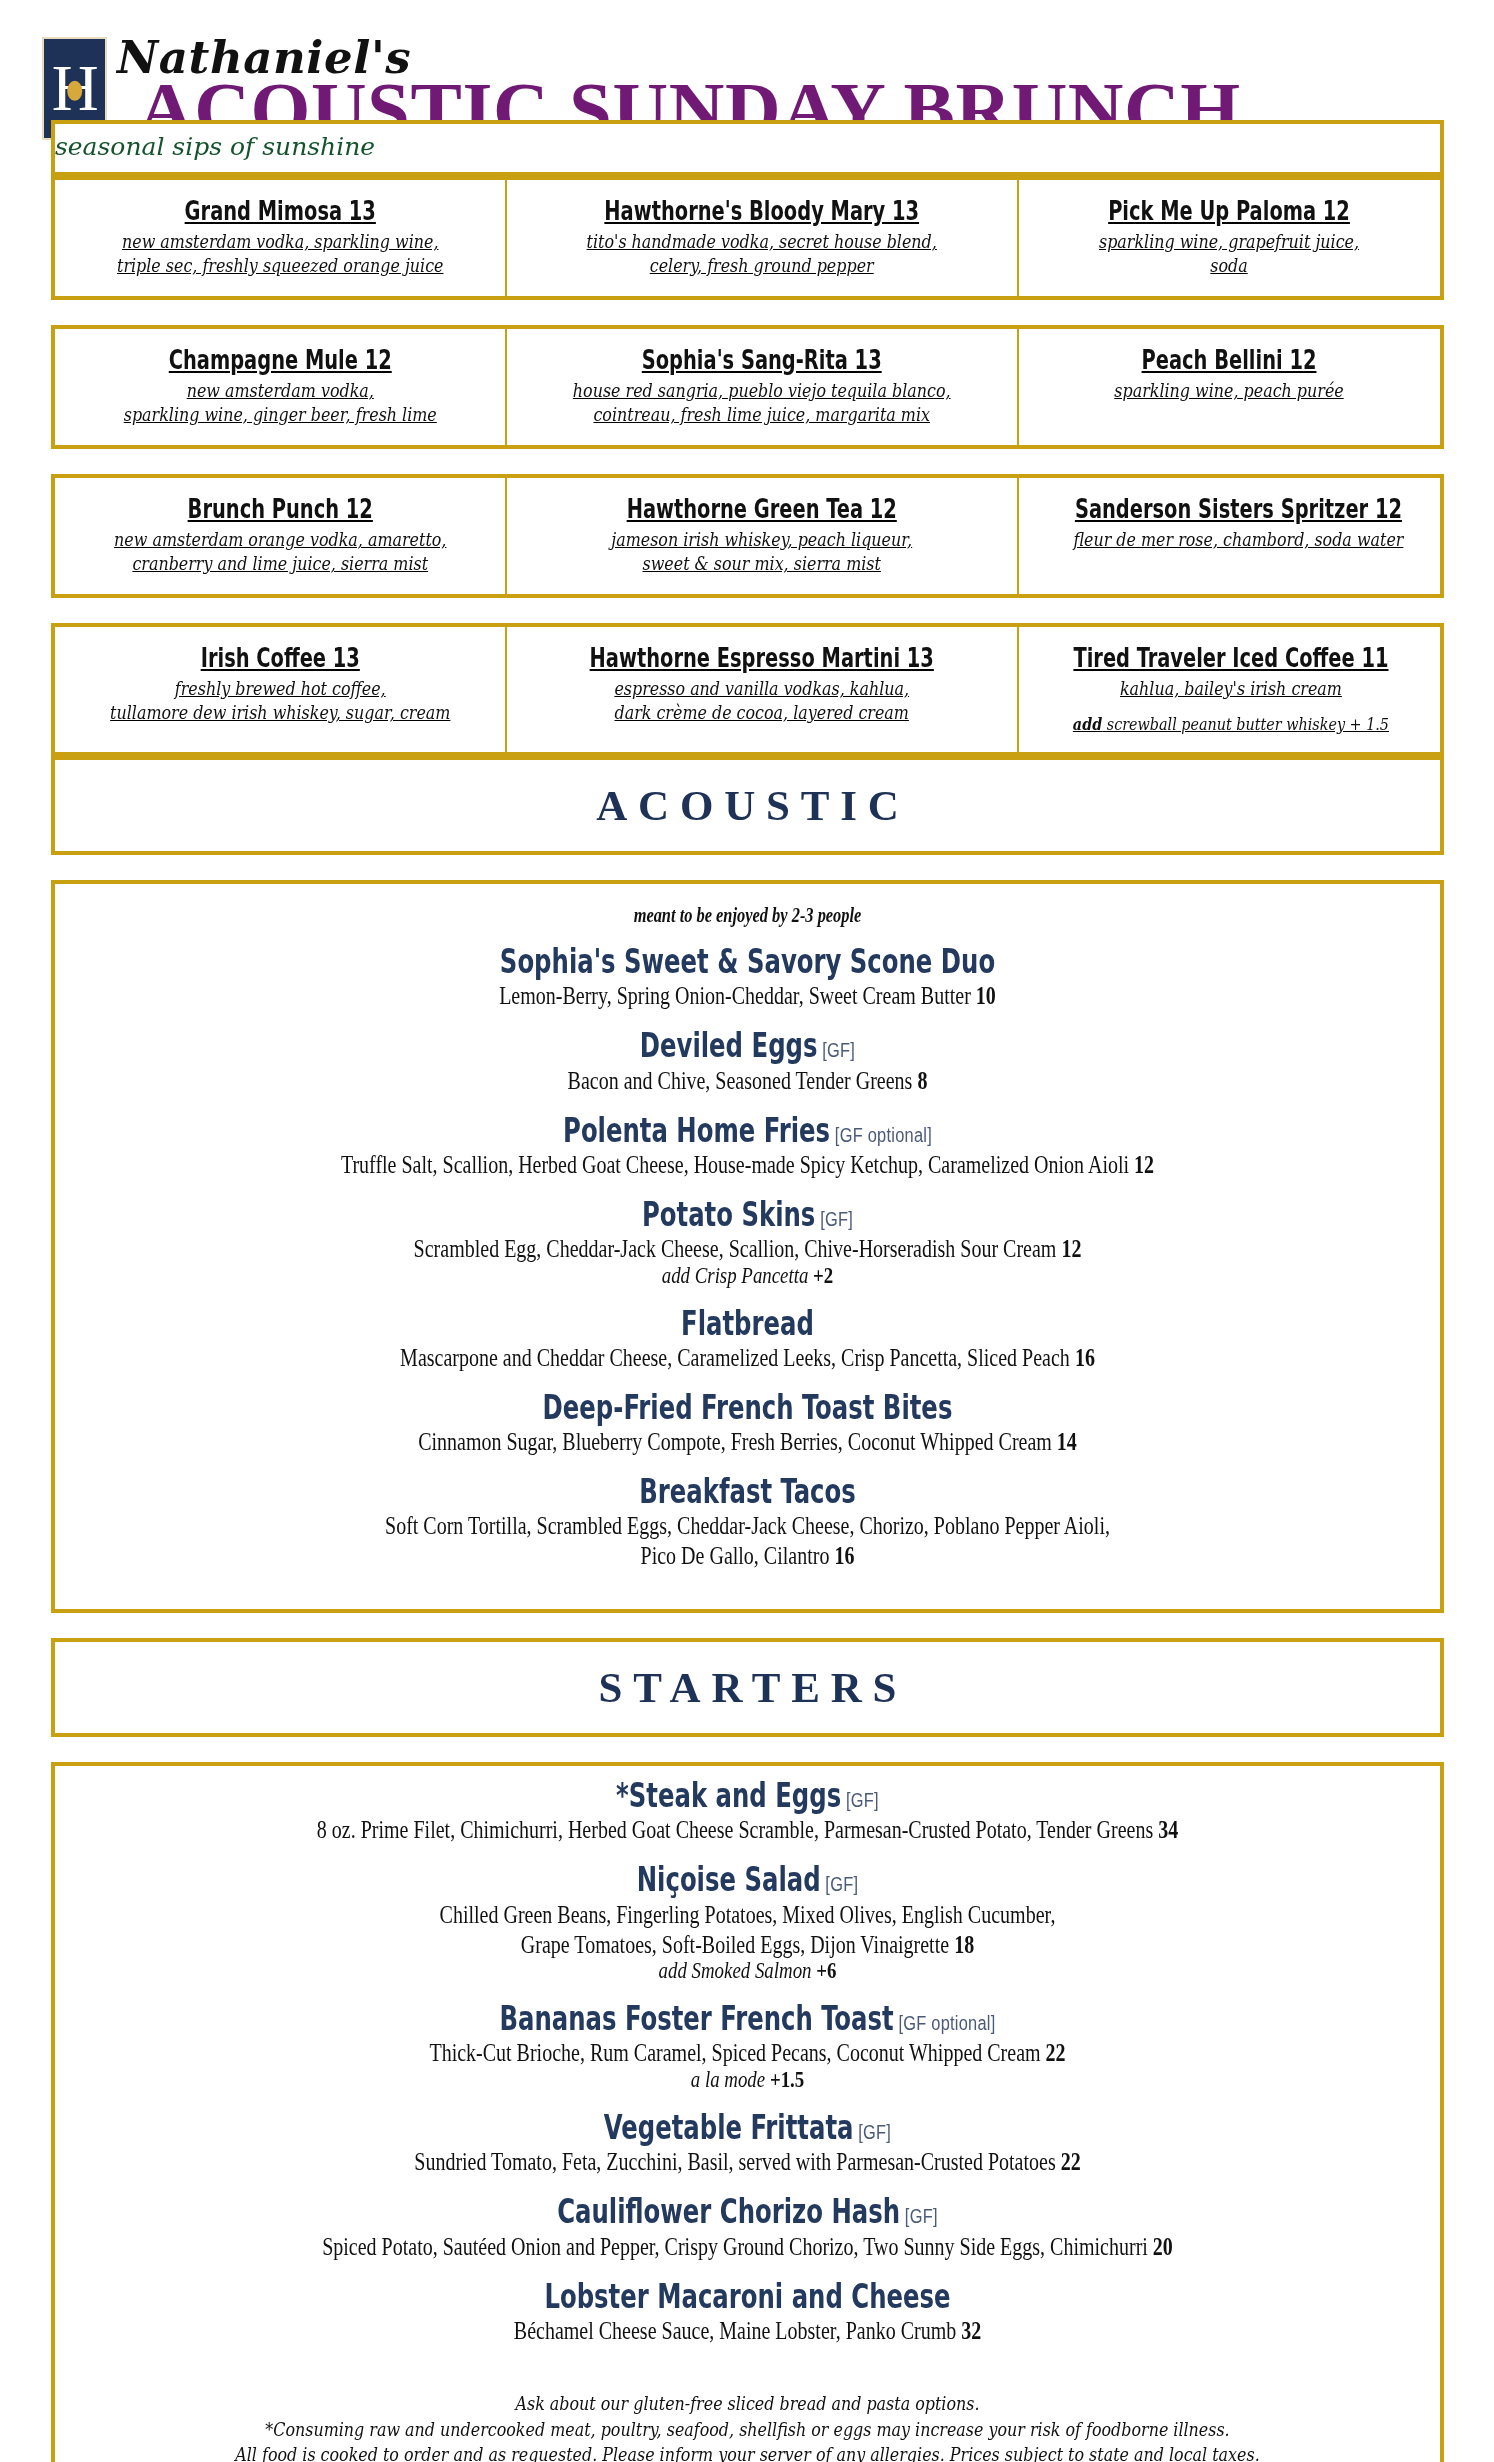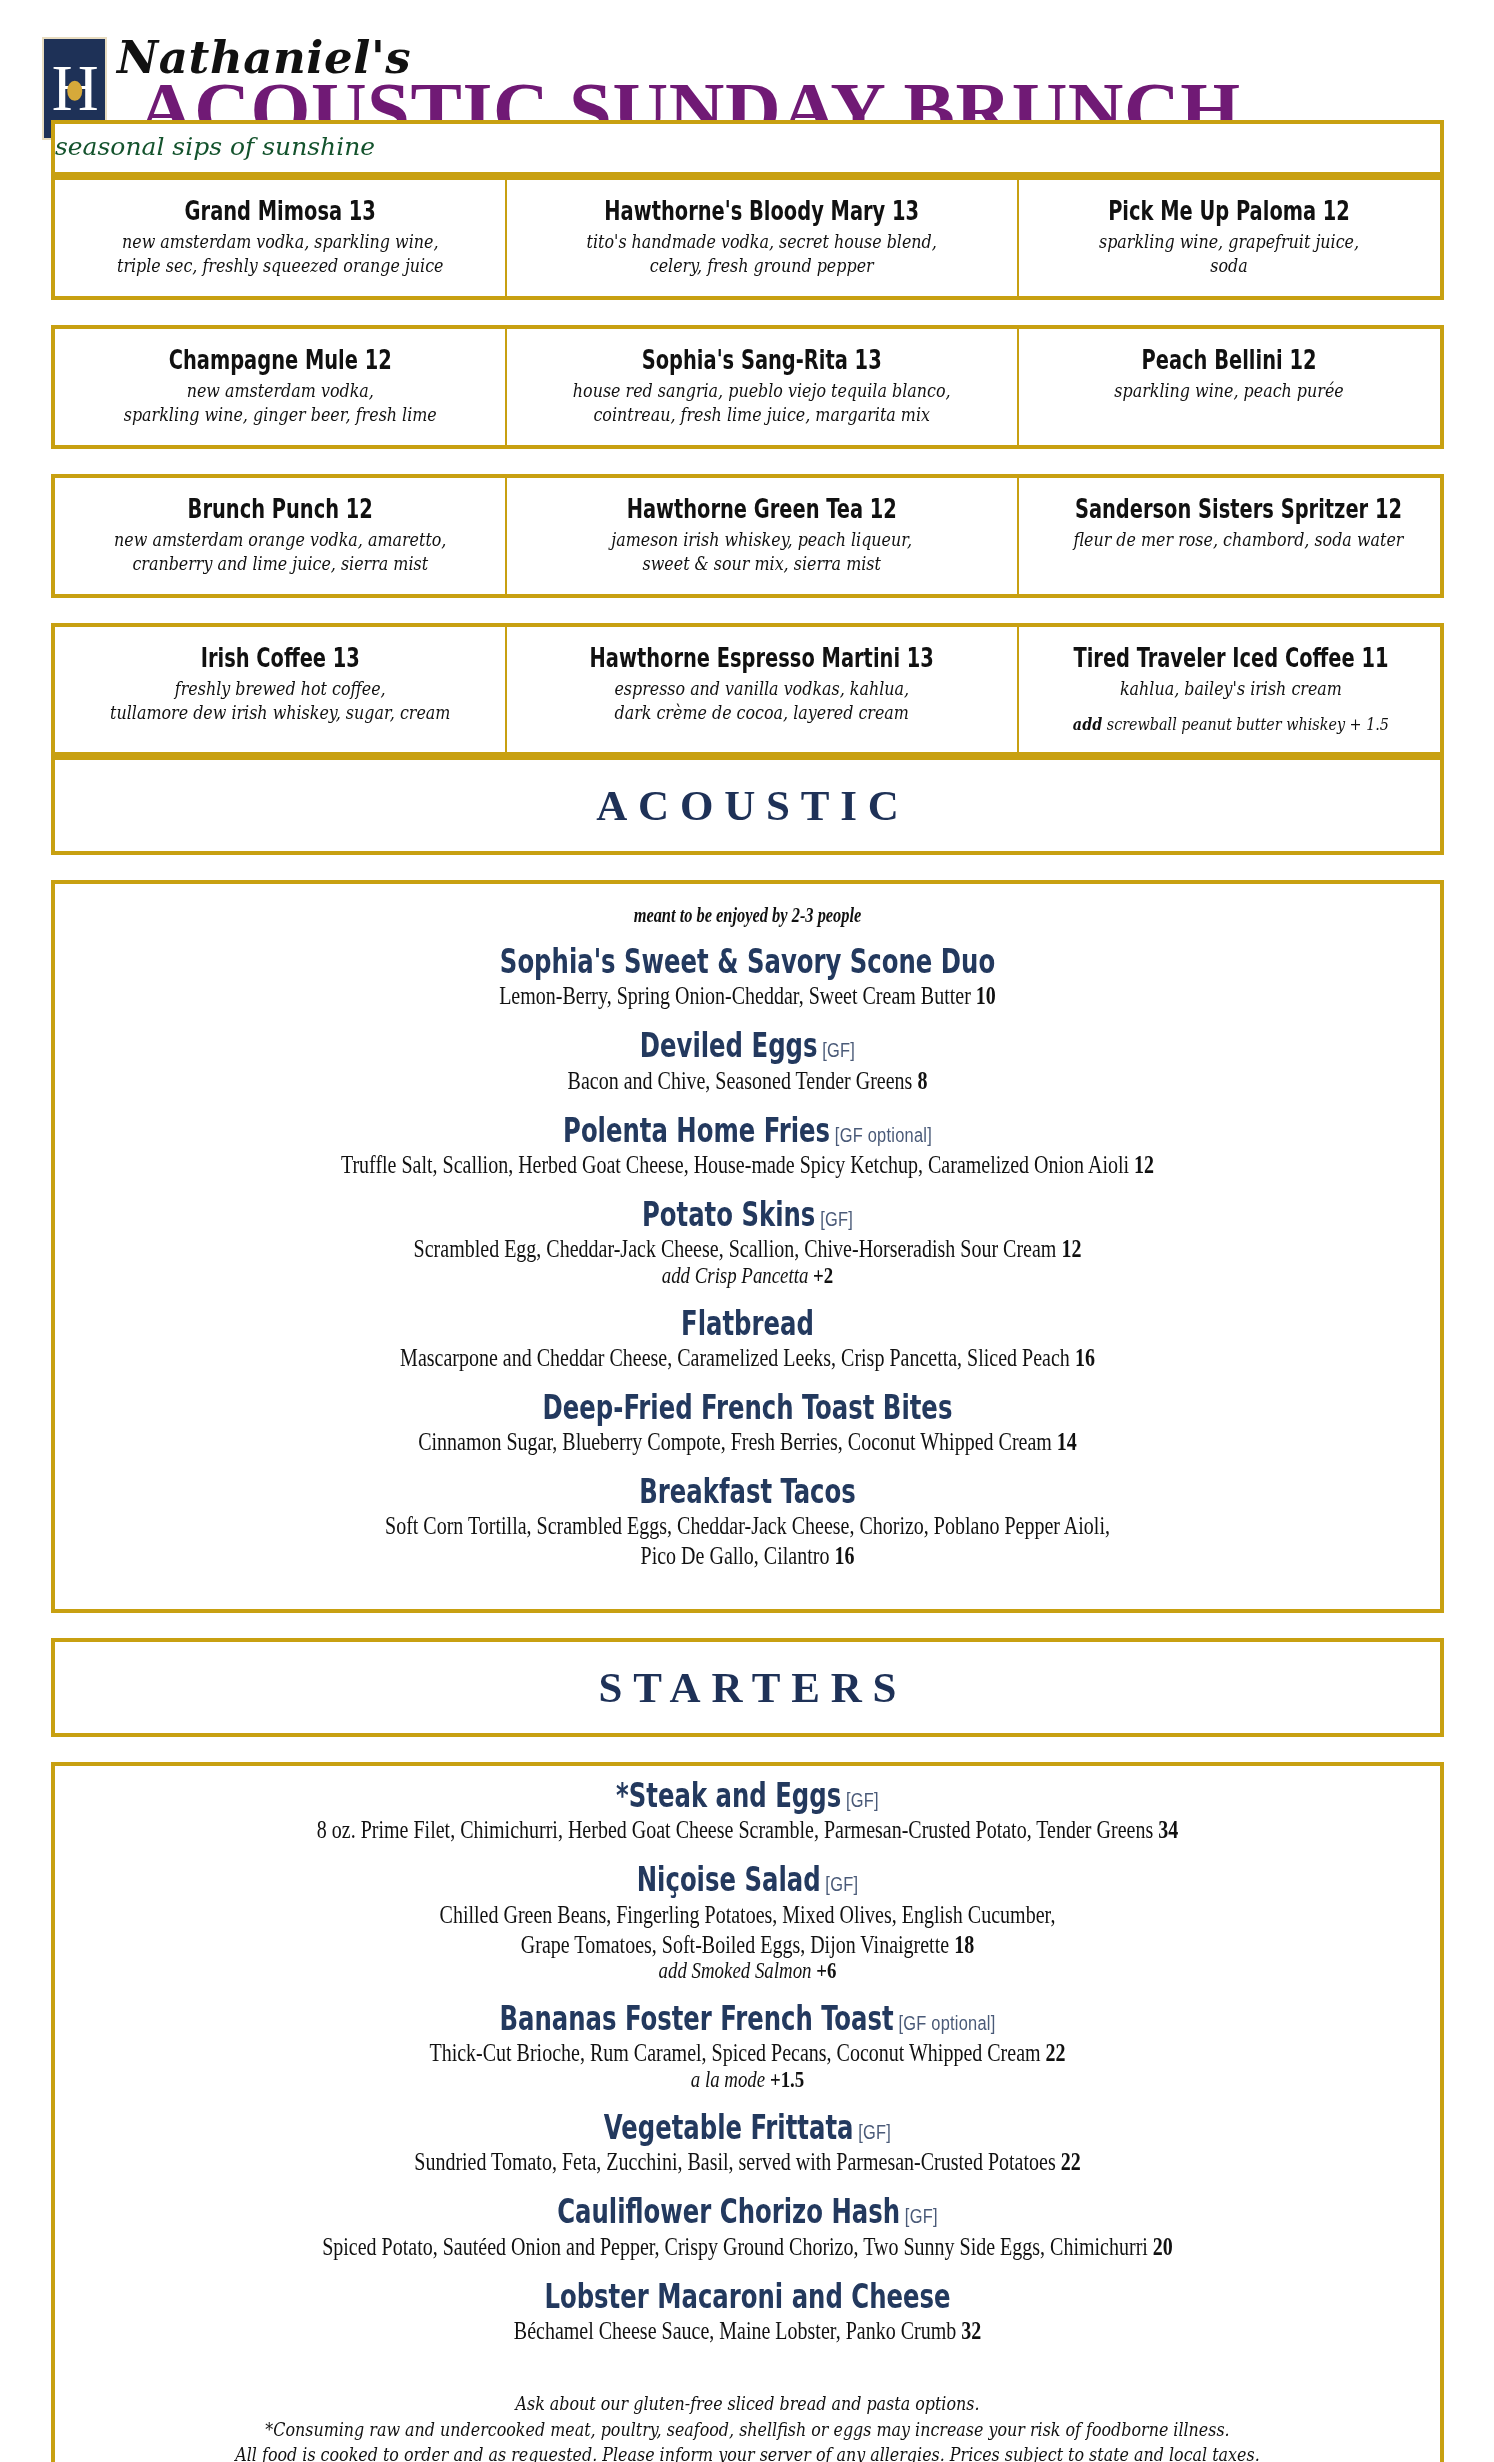--- a/index.html
+++ b/index.html
@@ -66,21 +66,21 @@
   }
   .gbox + .gbox{margin-top:25px;}
 
   .sips{
     font-family:"DejaVu Serif", serif;font-style:italic;
     font-size:25px;color:#14532d;
     padding:8.4px 0 10.8px;
   }
 
   
-  .drow{display:flex;width:100%;}
+  .drow{display:flex;width:100%;text-decoration:underline;}
   .dcell{
     flex:1 1 0;
     padding:15.5px 15.5px 18px;
     box-sizing:border-box;
     text-align:center;
     border-right:2.4px solid #c8a011;
   }
   .dcell:last-child{border-right:none;}
   .dcell.w-a{flex:0 0 32.6%;}
   .dcell.w-b{flex:0 0 37.0%;}

